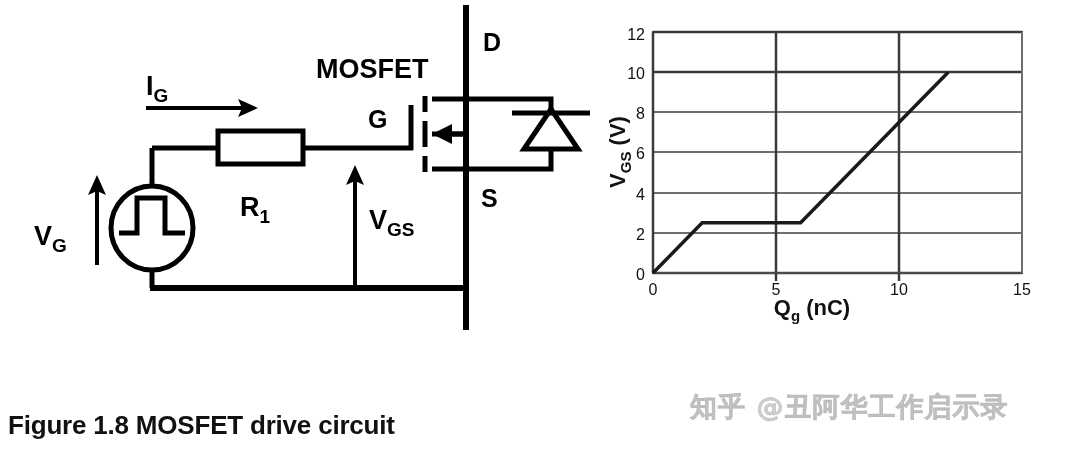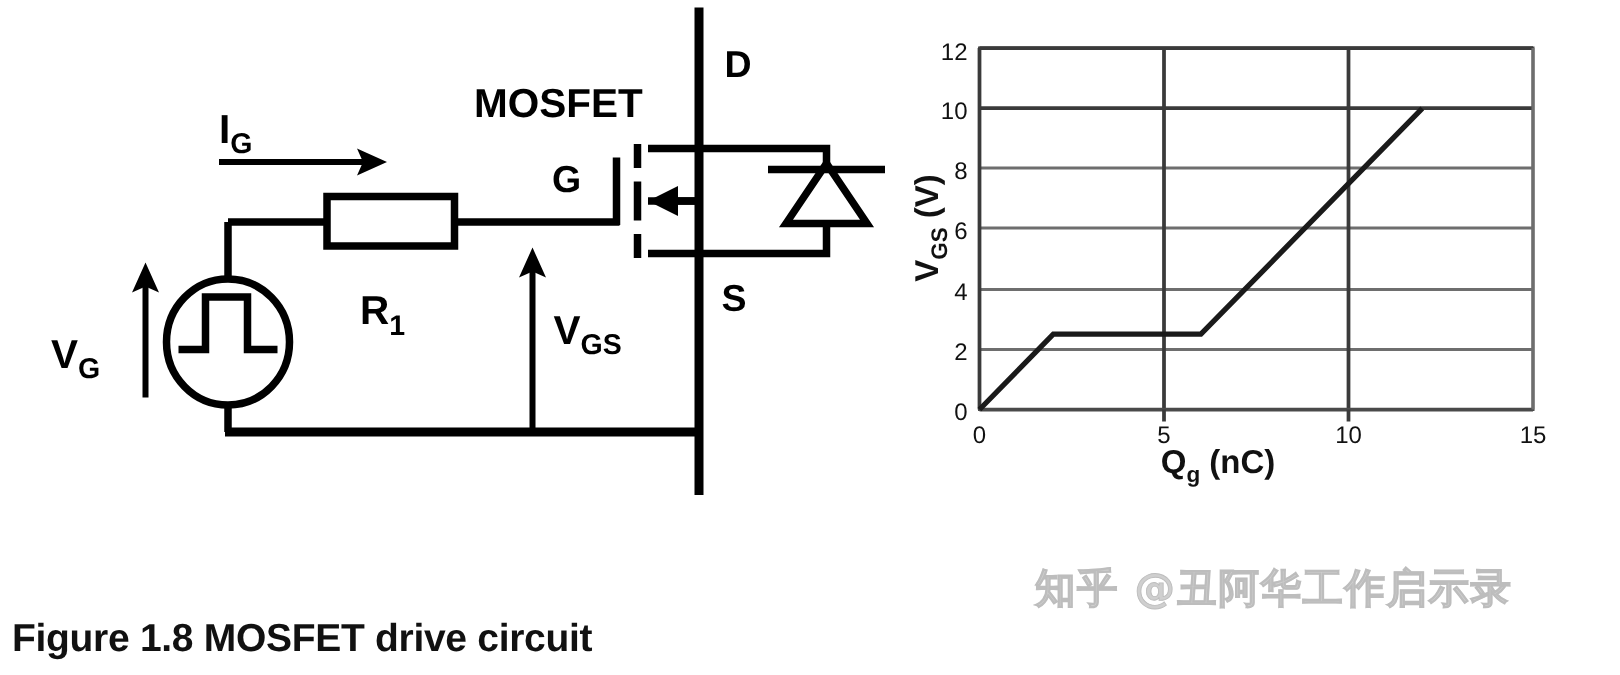--- a/index.html
+++ b/index.html
@@ -35,21 +35,21 @@
     color: #111111;
     white-space: nowrap;
     letter-spacing: -0.2px;
   }
   #cap-left  { left: 8px;  top: 410px; }
   #cap-right { left: 505px; top: 410px; }
 
   .watermark {
     position: absolute;
     left: 690px;
-    top: 374px;
+    top: 389px;
     font-size: 27px;
     font-weight: bold;
     color: #cfcfcf;
     white-space: nowrap;
     letter-spacing: 1px;
     font-family: "DejaVu Sans", sans-serif;
     -webkit-text-stroke: 0.6px #bdbdbd;
   }
 </style>
 </head>

